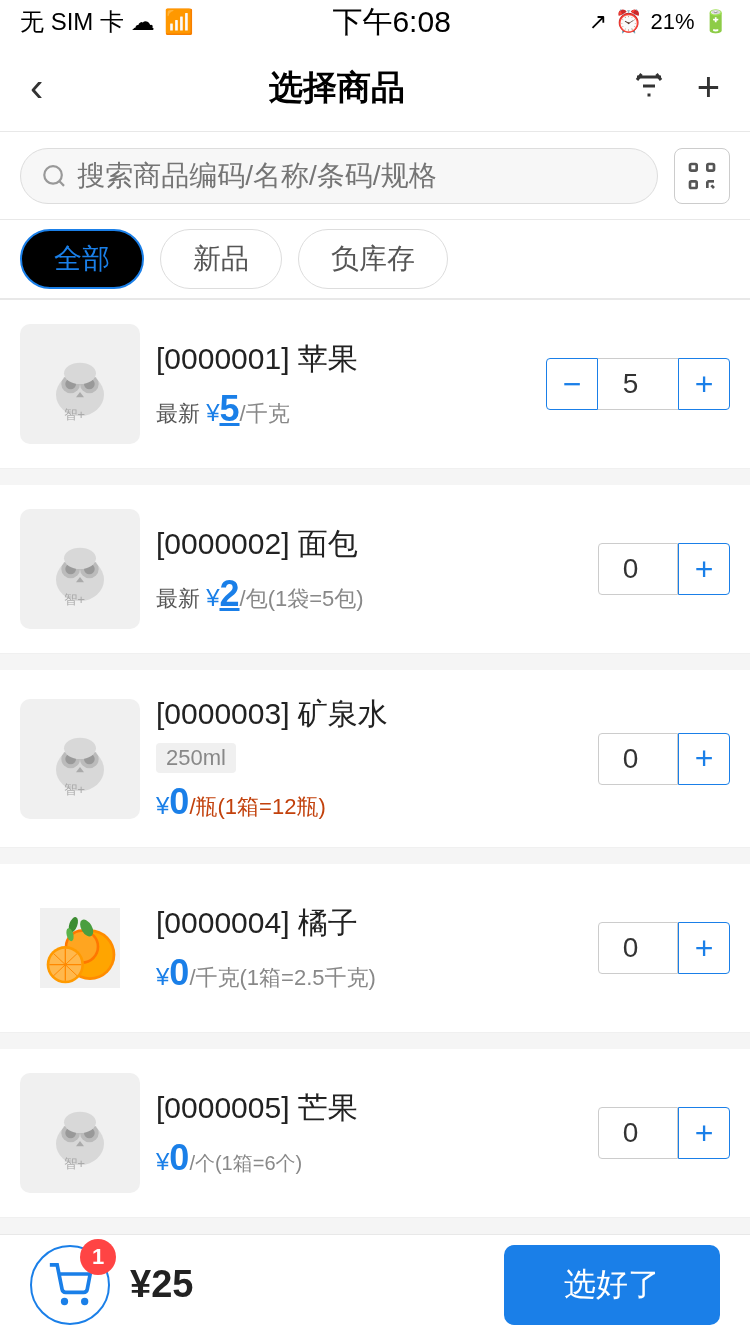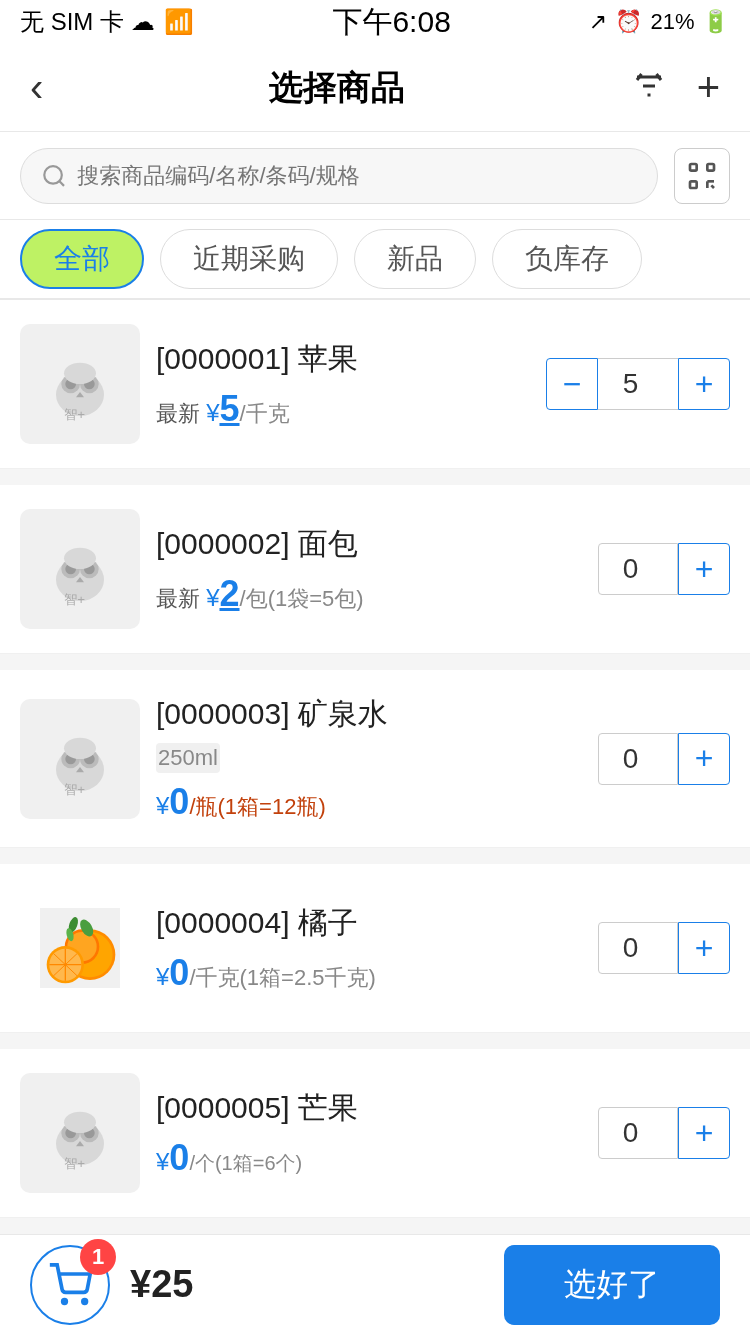--- a/index.html
+++ b/index.html
@@ -76,21 +76,21 @@
       height: 56px;
       border: 1px solid #ddd;
       border-radius: 28px;
       background: #f7f7f7;
       display: flex; align-items: center;
       padding: 0 20px;
       gap: 10px;
     }
     .search-input {
       border: none; background: transparent;
-      font-size: 22px; color: #999;
+      font-size: 28px; color: #999;
       width: 100%; outline: none;
     }
     .scan-icon-box {
       width: 56px; height: 56px;
       border: 1px solid #ccc; border-radius: 8px;
       display: flex; align-items: center; justify-content: center;
       flex-shrink: 0;
     }
 
     
@@ -108,21 +108,21 @@
       height: 60px;
       padding: 0 32px;
       border-radius: 30px;
       font-size: 28px;
       display: flex; align-items: center; justify-content: center;
       color: #555;
       border: 1px solid #ddd;
       background: #fff;
     }
     .tab-item.active {
-      background: #bef264;
+      background: #000000;
       color: #1a7fe8;
       border: 2px solid #1a7fe8;
       font-weight: 500;
     }
 
     
     .product-list {
       width: 750px;
       background: #f5f5f5;
     }
@@ -154,21 +154,21 @@
     }
     .product-name {
       font-size: 30px;
       font-weight: 500;
       color: #222;
     }
     .product-spec {
       font-size: 22px;
       color: #888;
       background: #f0f0f0;
-      padding: 2px 2px;
+      padding: 2px 10px;
       border-radius: 4px;
       display: inline-block;
       width: fit-content;
     }
     .product-price {
       font-size: 24px;
       color: #555;
     }
     .product-price .price-num {
       font-size: 34px;
@@ -347,21 +347,20 @@
       <rect x="3" y="16" width="5" height="5" rx="1"></rect>
       <line x1="16" y1="16" x2="16" y2="21"></line>
         <line x1="16" y1="16" x2="21" y2="16"></line>
       <line x1="19" y1="19" x2="21" y2="21"></line>
     </svg>
   </div>
 </div>
 
 <div class="tab-bar">
   <button class="tab-item active">全部</button>
-  <button class="tab-item">近期采购</button>
   <button class="tab-item">新品</button>
   <button class="tab-item">负库存</button>
 </div>
 
 <div class="product-list">
 
   <div class="product-item">
     <div class="product-image">
       <div class="owl-logo">
         <svg width="70" height="70" viewBox="0 0 60 60" fill="none">

